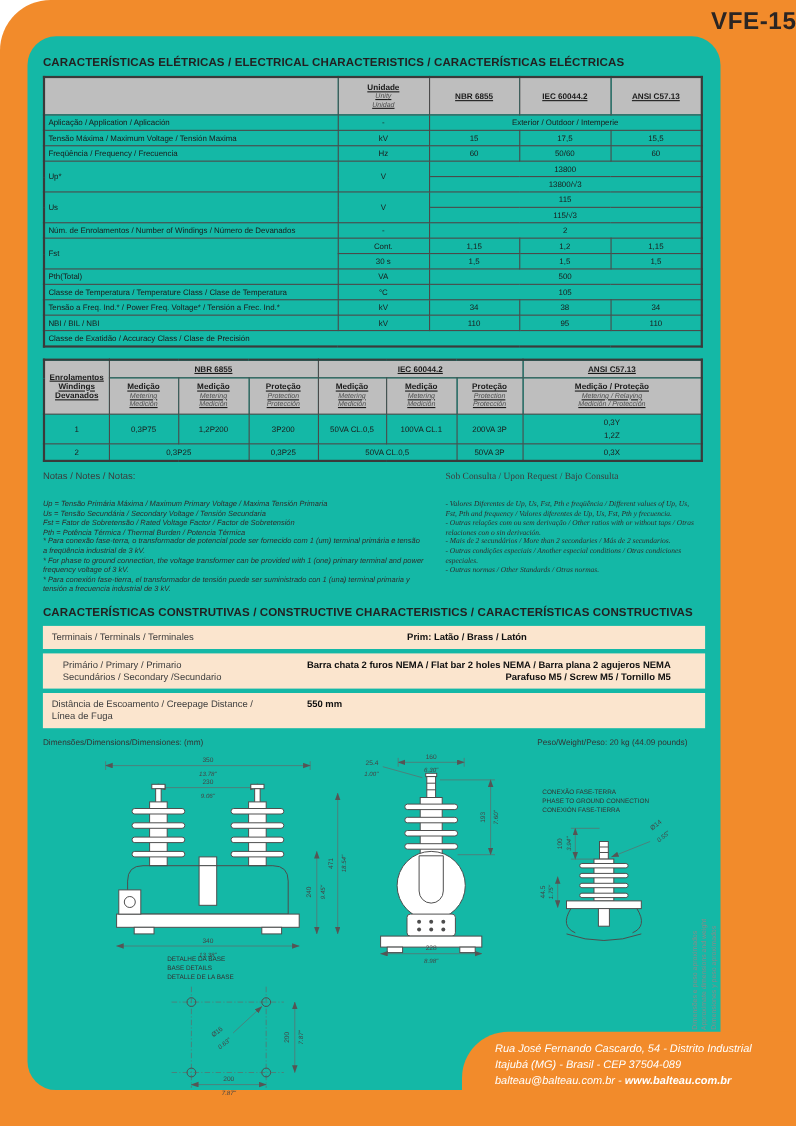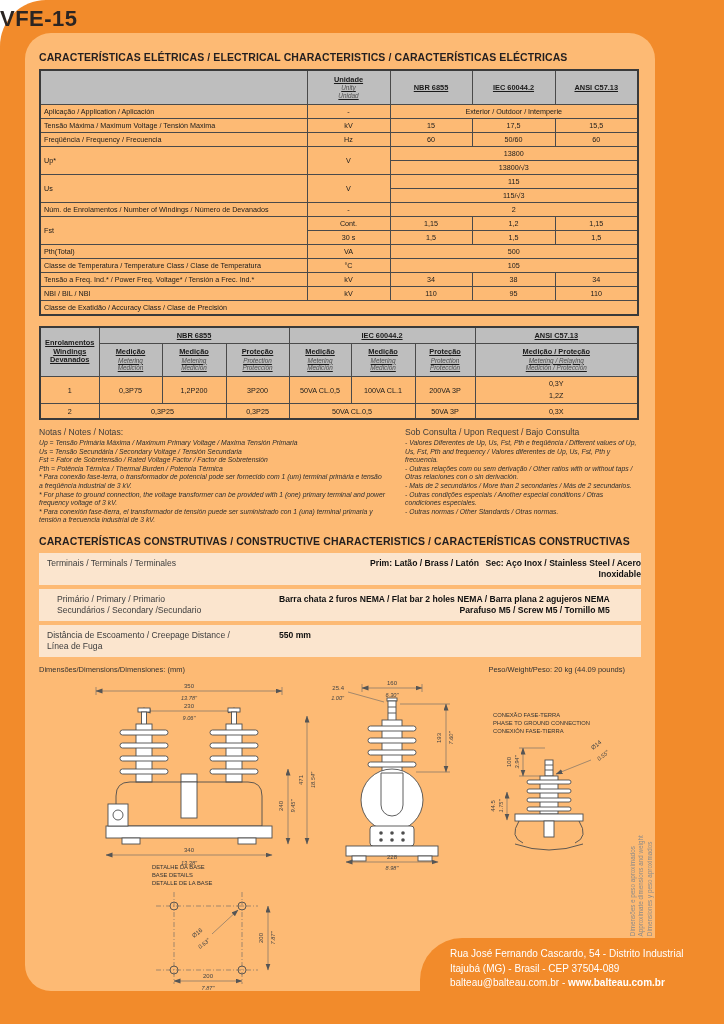--- a/index.html
+++ b/index.html
@@ -1,39 +1,39 @@
 <!DOCTYPE html>
 <html><head>
 <meta charset="utf-8">
 <style>
   html,body{margin:0;padding:0;}
   body{width:724px;height:1024px;position:relative;background:#ffffff;
        font-family:"Liberation Sans",sans-serif;overflow:hidden;}
   .page-bg{position:absolute;inset:0;background:#F28B2B;border-radius:46px 0 0 0;}
-  .doc-title{position:absolute;top:6px;left:0;width:100%;text-align:left;
+  .doc-title{position:absolute;top:6px;left:0;width:100%;text-align:right;
        font-size:22px;font-weight:bold;color:#2b2523;letter-spacing:.5px;}
-  .card{position:absolute;left:25px;top:33px;width:630px;height:958px;background:#fdba74;
+  .card{position:absolute;left:25px;top:33px;width:630px;height:958px;background:#14b8a6;
        border-radius:26px;}
   .content{position:absolute;left:14px;top:18px;width:602px;}
   .sec-heading{font-size:10.5px;font-weight:bold;color:#231f20;margin:0 0 6px 0;letter-spacing:.1px;}
   
   table{border-collapse:collapse;table-layout:fixed;width:598px;font-size:7.2px;color:#1a1a1a;}
   .t1{border:2px solid #3a3a3a;margin-bottom:10px;}
   .t2{border:2px solid #3a3a3a;margin-bottom:7px;}
   td{border:1px solid #4a4a4a;padding:0 3px;height:13px;text-align:center;overflow:hidden;}
   td.lbl{text-align:left;white-space:nowrap;}
   td.hdr{background:#BEBEBE;font-weight:bold;font-size:7.4px;text-decoration:underline;}
   .sub{font-style:italic;font-weight:normal;color:#4e4e4e;font-size:6.4px;line-height:7.4px;}
   .hmain{line-height:8.4px;}
   .two-line{height:26px;line-height:12px;}
   
   .notes-wrap{display:flex;margin:0 0 10px 0;}
   .notes-col1{width:348px;margin-right:18px;}
-  .notes-col2{width:232px;}
-  .notes-title{font-size:8.6px;color:#3c3c3c;margin-bottom:2px;}
+  .notes-col2{width:232px;font-family:Liberation Serif, serif;}
+  .notes-title{font-size:8.6px;color:#3c3c3c;margin-bottom:18px;}
   .note-line{font-size:6.8px;font-style:italic;color:#2e2e2e;line-height:8.6px;}
   
   .c-row{display:flex;background:#FBE5CE;margin-bottom:4px;padding:5px 0 5px 8px;
         font-size:8.6px;line-height:11px;align-items:flex-start;}
   .c-label{width:232px;color:#3d3d3d;white-space:pre-line;flex-shrink:0;}
   .c-label.indent{padding-left:10px;width:222px;}
   .c-val{font-weight:bold;color:#101010;white-space:pre-line;text-align:right;}
   .c-val.w1{width:200px;flex-shrink:0;}
   
   .dim-head{display:flex;justify-content:space-between;font-size:7.5px;color:#333;
@@ -42,21 +42,21 @@
   .drw{position:absolute;}
   svg text{font-family:"Liberation Sans",sans-serif;font-size:6px;fill:#444;}
   svg text.in{font-style:italic;font-size:5.6px;}
   svg text.cap{font-size:5.8px;fill:#333;}
   .ln{stroke:#4d4d4d;stroke-width:0.9;fill:none;}
   .fw{stroke:#4d4d4d;stroke-width:0.9;fill:#ffffff;}
   .dim{stroke:#666;stroke-width:0.6;fill:none;}
   .dash{stroke:#666;stroke-width:0.6;fill:none;stroke-dasharray:5 2 1 2;}
   
   .footer-block{position:absolute;left:420px;top:938px;width:304px;height:86px;
-        background:#F28B2B;border-top-left-radius:42px;}
+        background:#F28B2B;border-top-left-radius:42px;font-style:italic;}
   .footer-text{position:absolute;left:30px;top:9px;color:#ffffff;font-size:10px;line-height:14.5px;}
   .footer-text b{font-weight:bold;}
   .side-note{position:absolute;left:629px;top:940px;width:128px;font-size:6.3px;line-height:8.4px;
         color:#8a8a8a;transform:rotate(-90deg);transform-origin:0 0;white-space:pre-line;}
 </style>
 </head>
 <body>
 
 <div class="page-bg"></div>
 <div class="doc-title">VFE-15</div>
@@ -271,21 +271,20 @@
         <div class="note-line">- Outras condições especiais / Another especial conditions / Otras condiciones especiales.</div>
         <div class="note-line">- Outras normas / Other Standards / Otras normas.</div>
       </div>
     </div>
 
     <div class="sec-heading">CARACTERÍSTICAS CONSTRUTIVAS / CONSTRUCTIVE CHARACTERISTICS / CARACTERÍSTICAS CONSTRUCTIVAS</div>
     <div>
       <div class="c-row">
         <div class="c-label">Terminais / Terminals / Terminales</div>
         <div class="c-val w1">Prim: Latão / Brass / Latón</div>
-        <div class="c-val">Sec: Aço Inox / Stainless Steel / Acero Inoxidable</div>
       </div>
       <div class="c-row">
         <div class="c-label indent">Primário / Primary / Primario
 Secundários / Secondary /Secundario</div>
         <div class="c-val">Barra chata 2 furos NEMA / Flat bar 2 holes NEMA / Barra plana 2 agujeros NEMA
 Parafuso M5 / Screw M5 / Tornillo M5</div>
       </div>
       <div class="c-row">
         <div class="c-label">Distância de Escoamento / Creepage Distance /
 Línea de Fuga</div>

